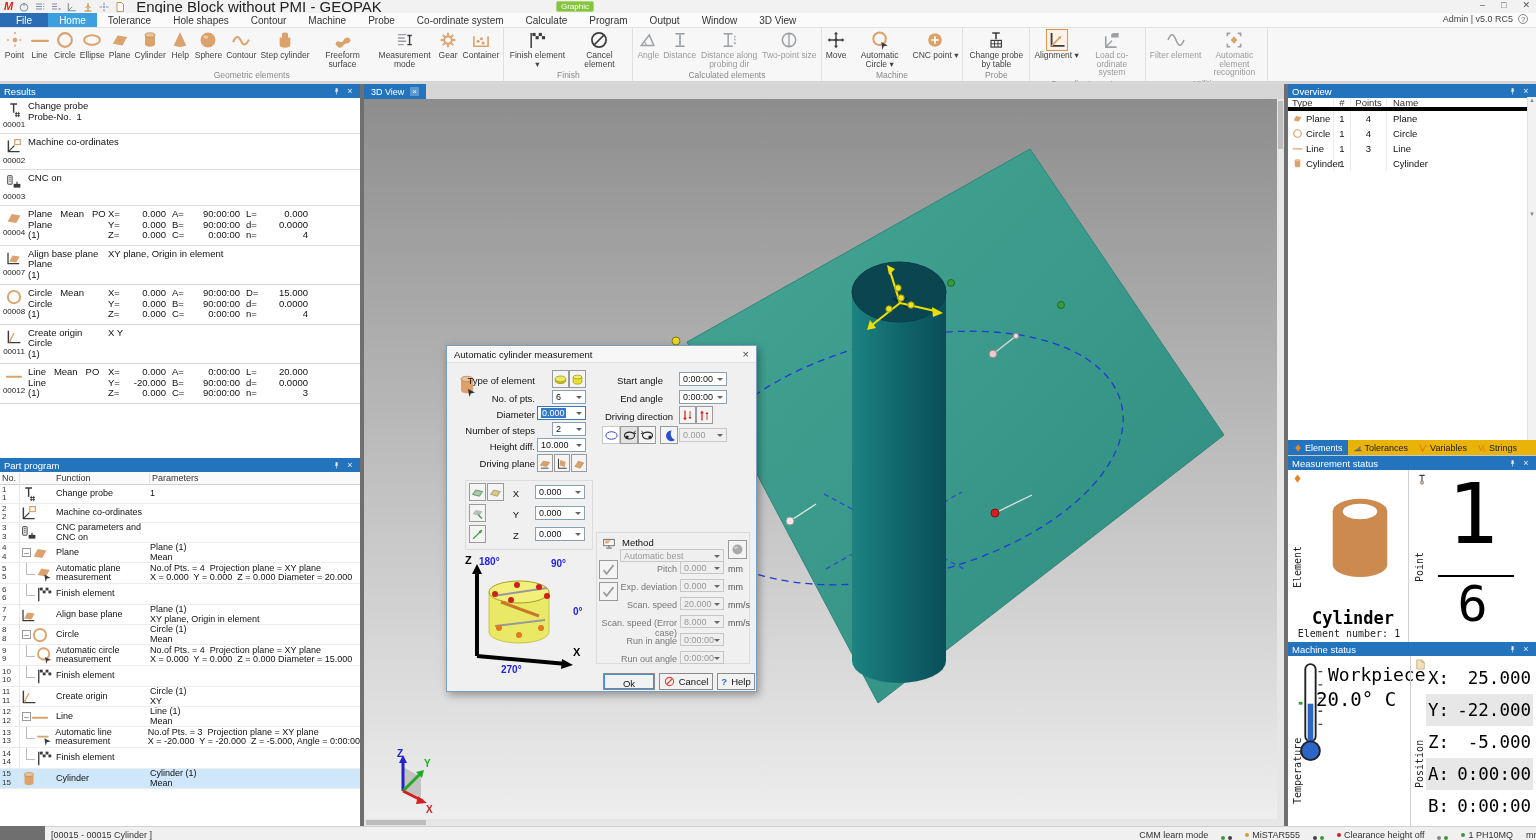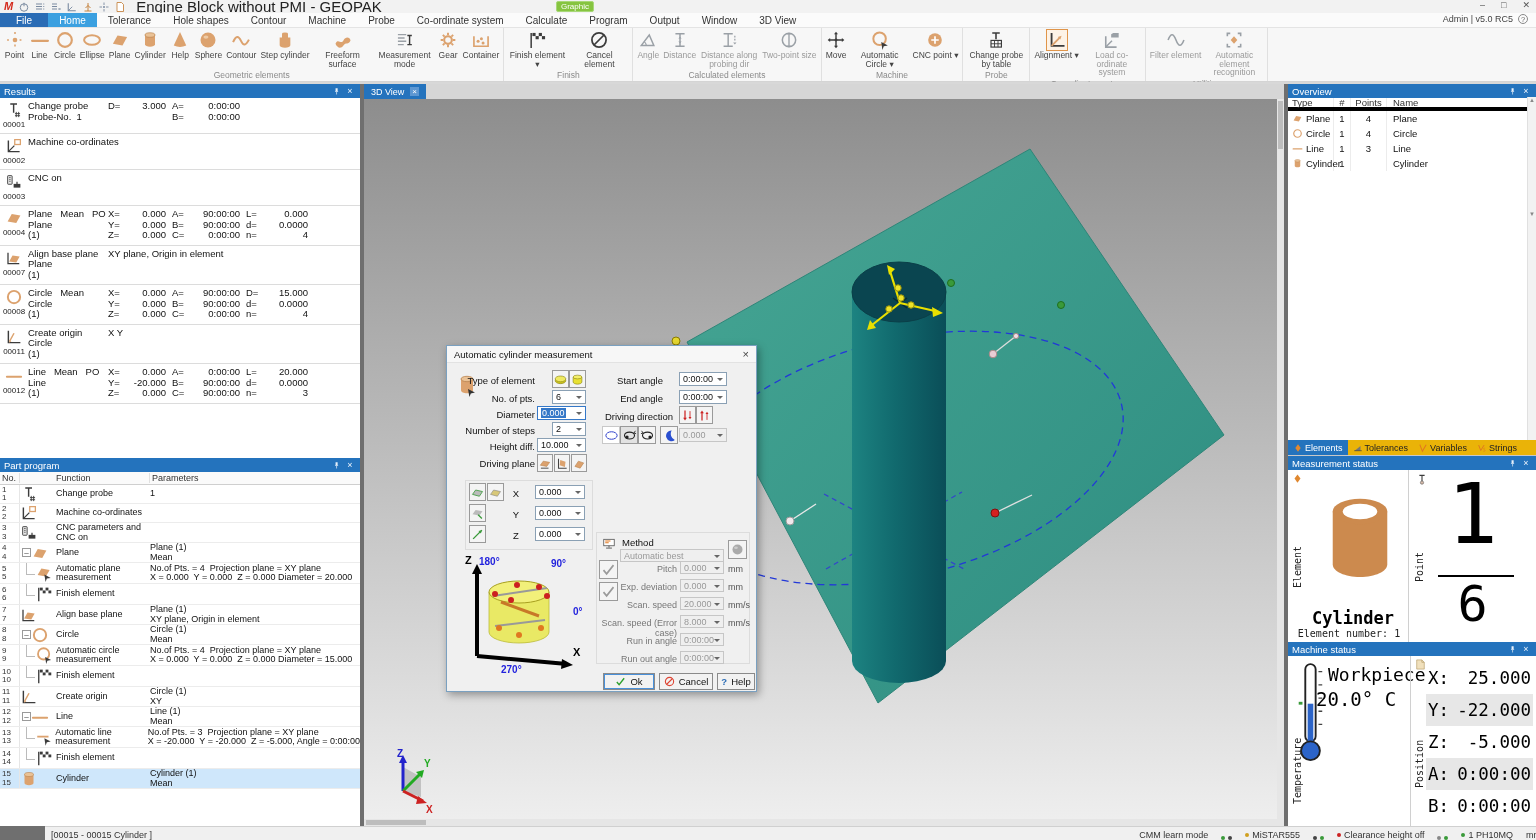--- a/index.html
+++ b/index.html
@@ -540,24 +540,20 @@
               <span>
                 <svg viewBox="0 0 24 24">
                   <path d="M7 4h9M11.5 4v11.5" stroke="#3c3c3c" stroke-width="1.9"></path>
                   <path d="M15 14.5v7M18.2 14.5v7M13.3 16.8h6.8M13.3 19.6h6.8" stroke="#3c3c3c" stroke-width="1.2"></path>
                 </svg>
               </span>
               <div class="rid">00001</div>
             </div>
             <div class="rnames">Change probe
 Probe-No.  1</div>
-            <div class="rparams">
-              <div class="rline"><span class="k k1">D=</span><span class="v v1">3.000</span><span class="k k2">A=</span><span class="v v2">0:00:00</span><span class="k k3"></span><span class="v v3"></span></div>
-              <div class="rline"><span class="k k1"></span><span class="v v1"></span><span class="k k2">B=</span><span class="v v2">0:00:00</span><span class="k k3"></span><span class="v v3"></span></div>
-            </div>
           </div>
           <div class="rrow">
             <div class="ricocell">
               <span>
                 <svg viewBox="0 0 24 24">
                   <path d="M4.5 4.5v15h15" stroke="#3c3c3c" stroke-width="1.9" fill="none"></path>
                   <path d="M4.5 19.5l8-8" stroke="#3c3c3c" stroke-width="1.6"></path>
                   <rect x="13" y="3.5" width="7.5" height="6.5" fill="none" stroke="#dca26e" stroke-width="1.7"></rect>
                 </svg>
               </span>
@@ -1251,21 +1247,21 @@
               <span class="dd dis" style="left: 83px; top: 100px; width: 44px; height: 13px;">
                 <span>0:00:00</span>
               </span>
               <span class="mbox-lab" style="left: 2px; top: 121px; width: 78px;">Run out angle</span>
               <span class="dd dis" style="left: 83px; top: 118px; width: 44px; height: 13px;">
                 <span>0:00:00</span>
               </span>
             </div>
         </div>
 
-        <span class="dbtn def" style="left:156px;top:327px;width:52px;">
+        <span class="dbtn def" style="left:156px;top:327px;width:52px;flex-direction:column;">
             <svg viewBox="0 0 24 24" width="11" height="11">
               <path d="M4 13l5 6L20 5" fill="none" stroke="#2ca02c" stroke-width="3"></path>
             </svg>
             <span>Ok</span>
           </span>
         <span class="dbtn" style="left:212px;top:327px;width:54px;">
             <svg viewBox="0 0 24 24" width="11" height="11">
               <circle cx="12" cy="12" r="9" fill="none" stroke="#d43" stroke-width="2.4"></circle>
               <path d="M6 18L18 6" stroke="#d43" stroke-width="2.4"></path>
             </svg>

